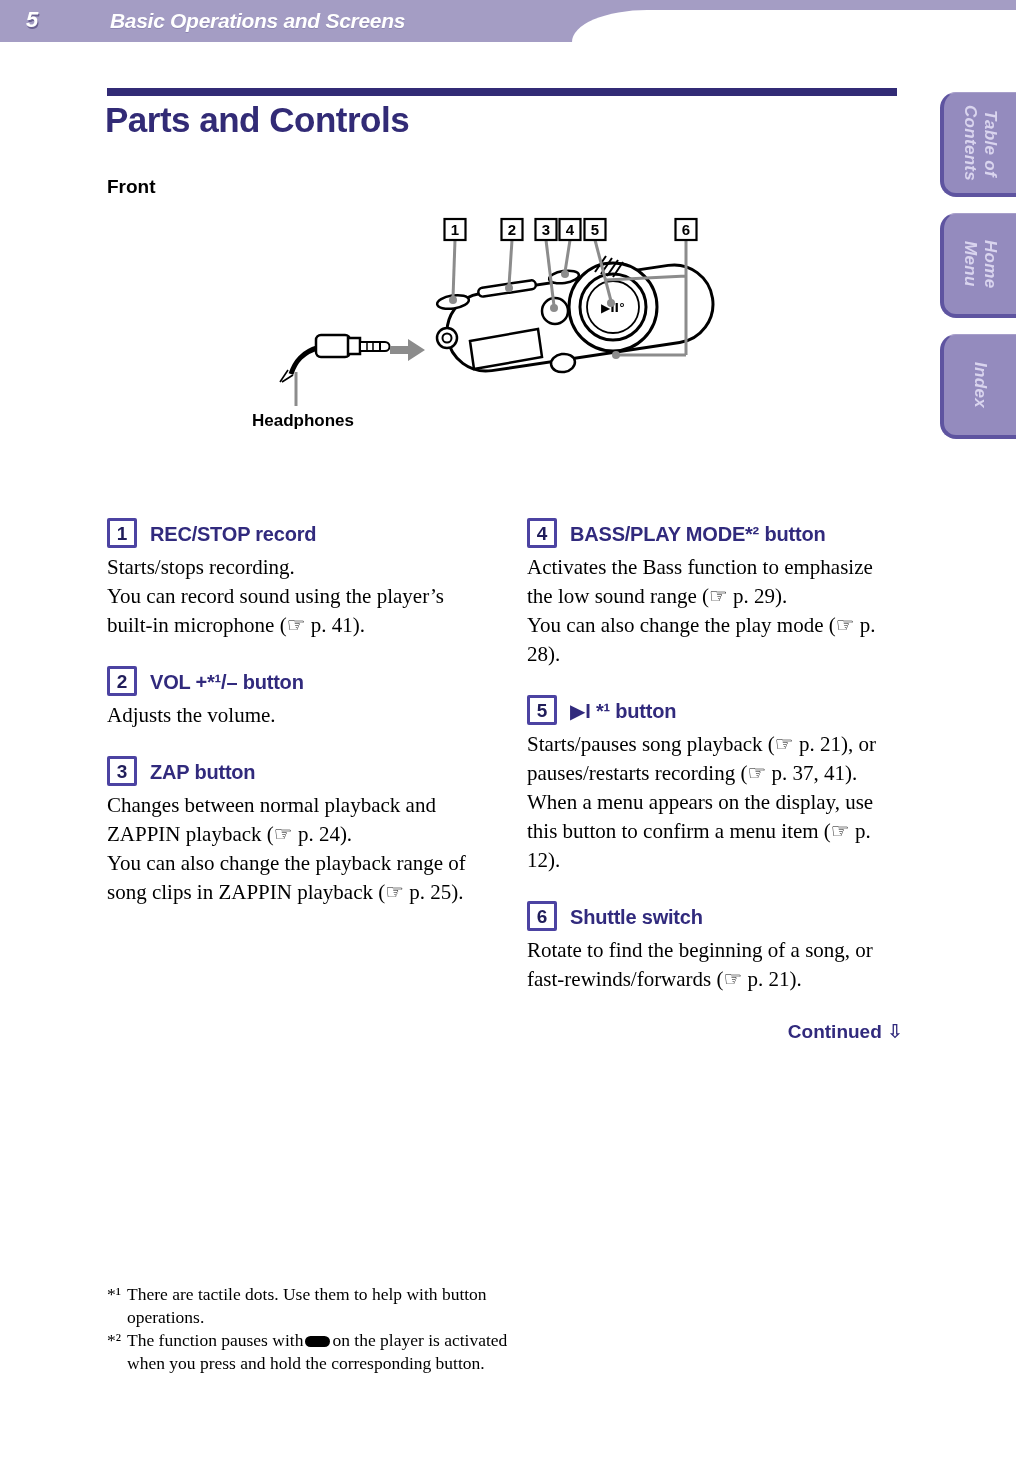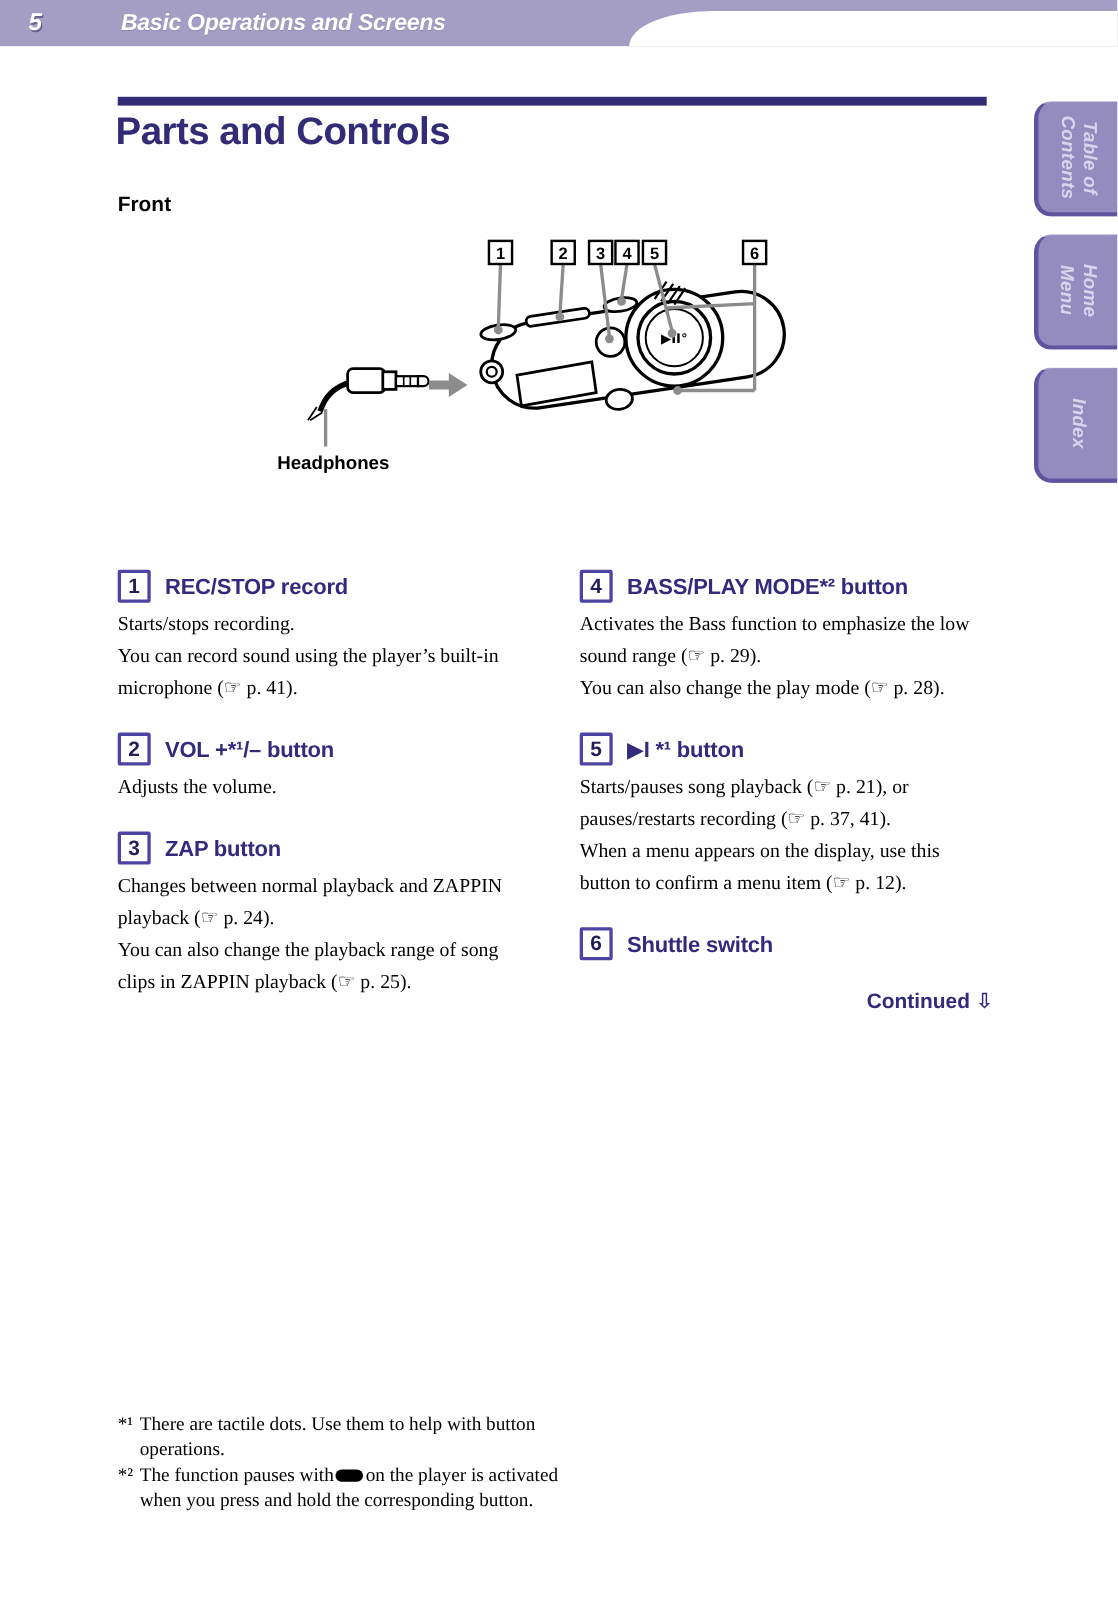--- a/index.html
+++ b/index.html
@@ -42,21 +42,21 @@
   .col{position:absolute;top:518px;width:376px;}
   .col-left{left:107px;}
   .col-right{left:527px;}
   .section{margin-bottom:26px;}
   .sec-head{display:flex;align-items:center;margin-bottom:5px;}
   .num-box{flex:0 0 auto;width:24px;height:24px;border:3px solid #4c43a2;border-radius:2px;
            background:#fff;color:#201d5a;display:flex;align-items:center;justify-content:center;
            font:bold 19px/19px "Liberation Sans",sans-serif;margin-right:13px;}
   .sec-title{color:#312a7d;font:bold 20px/24px "Liberation Sans","DejaVu Sans",sans-serif;
              letter-spacing:-0.2px;padding-top:1px;}
-  .section p{margin:0;font-size:18px;line-height:29px;color:#000;}
+  .section p{margin:0;font-size:21px;line-height:29px;color:#000;}
 
   .continued{margin-top:16px;text-align:right;color:#312a7d;
              font:bold 19px/24px "Liberation Sans","DejaVu Sans",sans-serif;}
 
   
   .footnotes{position:absolute;left:107px;top:1283px;width:412px;}
   .footnote{position:relative;padding-left:20px;font-size:17.5px;line-height:23px;color:#000;}
   .fn-marker{position:absolute;left:0;top:0;}
   .pill{display:inline-block;width:25px;height:11px;background:#000;border-radius:6px;
         vertical-align:-1px;margin:0 2px;}
@@ -213,20 +213,21 @@
       </div>
       <p>Starts/pauses song playback (☞ p. 21), or pauses/restarts recording (☞ p. 37, 41).</p>
       <p>When a menu appears on the display, use this button to confirm a menu item (☞ p. 12).</p>
     </div>
 
     <div class="section">
       <div class="sec-head">
         <span class="num-box">6</span>
         <span class="sec-title">Shuttle switch</span>
       </div>
+      <p>Rotate to find the beginning of a song, or fast-rewinds/forwards (☞ p. 21).</p>
     </div>
 
     <div class="continued">
       <span>Continued</span>
       <span>⇩</span>
     </div>
 
   </div>
 
   <div class="footnotes">

